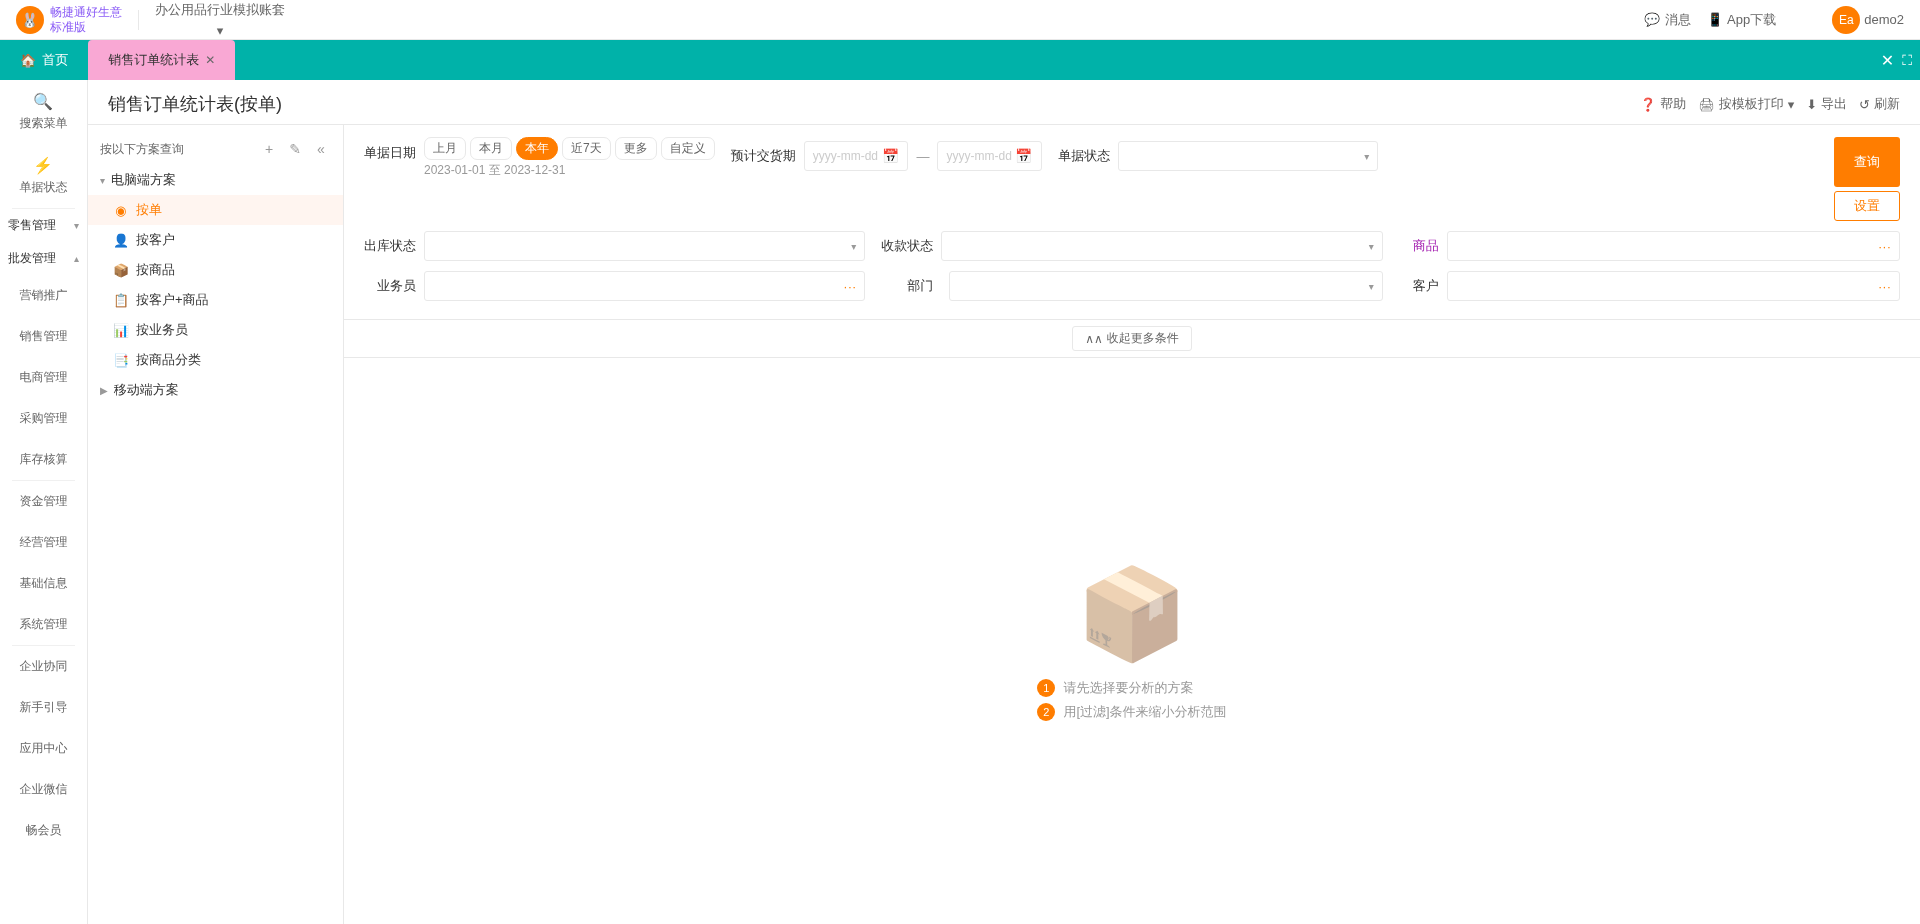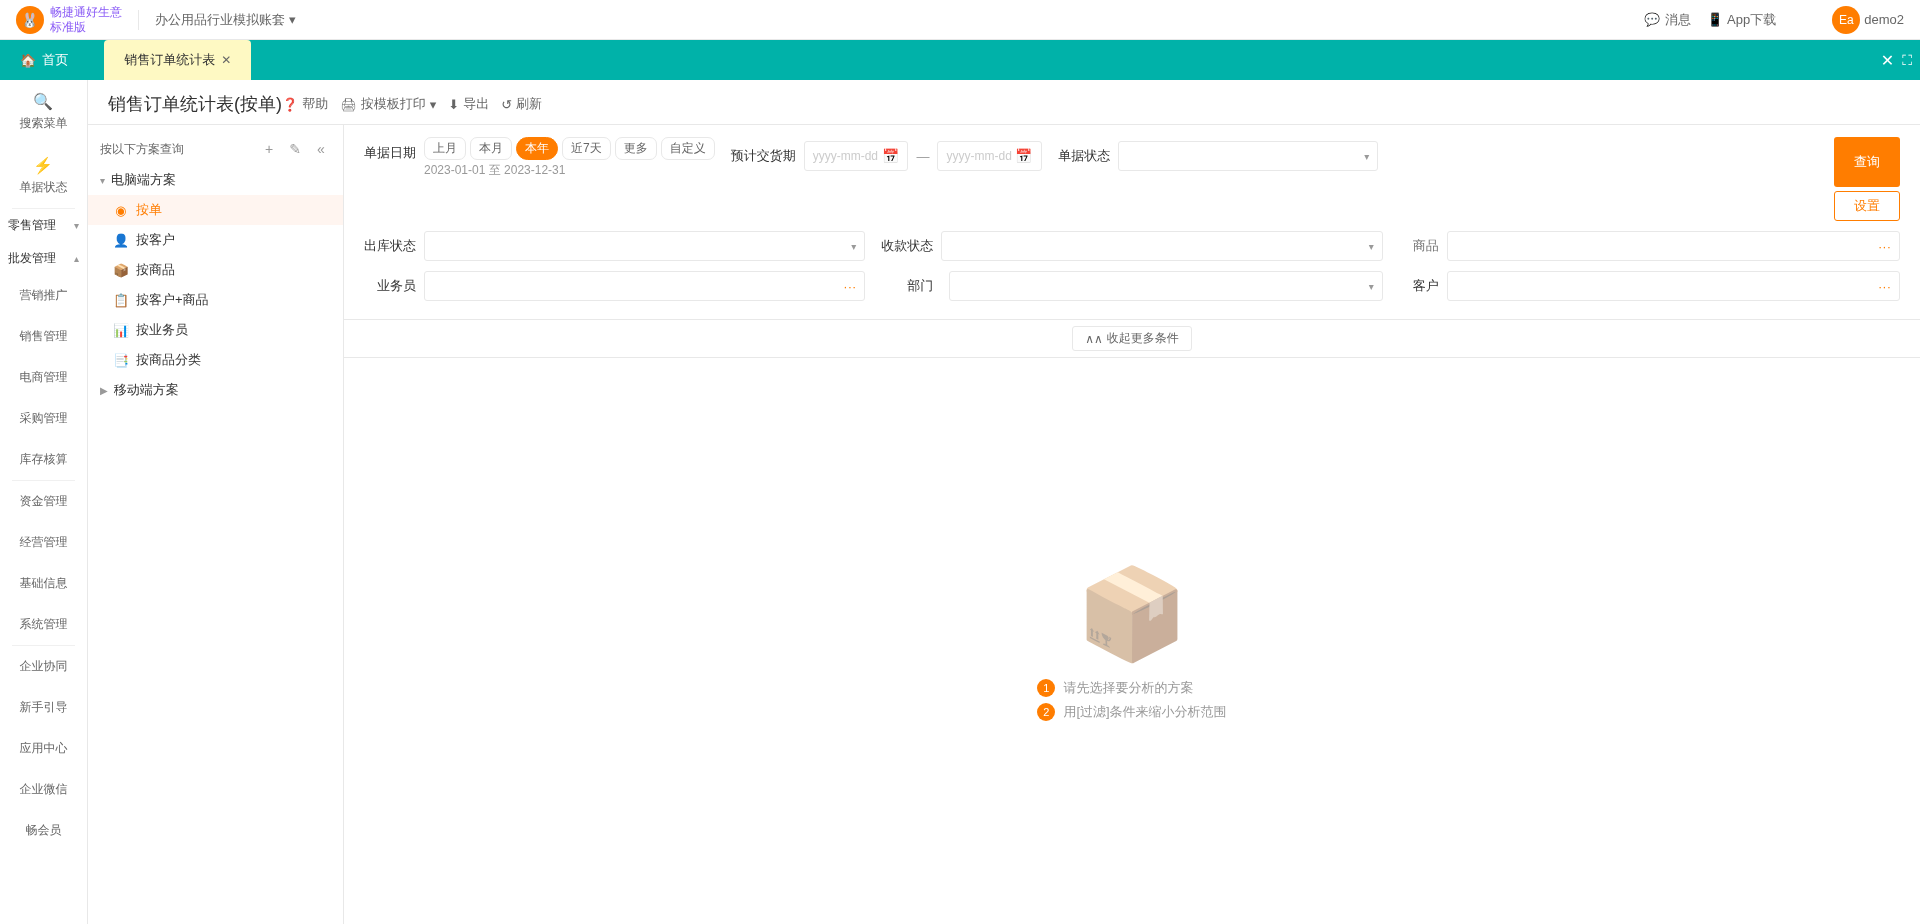--- a/index.html
+++ b/index.html
@@ -4,49 +4,49 @@
   <style>
     * { margin: 0; padding: 0; box-sizing: border-box; }
     body { font-family: 'Microsoft YaHei', sans-serif; font-size: 13px; background: #f5f5f5; color: #333; width: 1920px; height: 924px; overflow: hidden; display: flex; flex-direction: column; }
 
     
     .top-bar { height: 40px; background: #fff; display: flex; align-items: center; justify-content: space-between; padding: 0 16px; border-bottom: 1px solid #e8e8e8; flex-shrink: 0; }
     .top-bar-left { display: flex; align-items: center; gap: 8px; }
     .logo-area { display: flex; align-items: center; gap: 6px; }
     .logo-icon { width: 28px; height: 28px; background: #ff7d00; border-radius: 50%; display: flex; align-items: center; justify-content: center; color: white; font-size: 14px; font-weight: bold; }
     .logo-text { font-size: 12px; color: #8b5cf6; line-height: 1.2; }
-    .app-selector { display: flex; align-items: center; gap: 4px; color: #666; font-size: 13px; cursor: pointer; }
+    .app-selector { display: flex; align-items: center; gap: 4px; color: #666; font-size: 13px; cursor: pointer; flex-direction: column; }
     .top-bar-right { display: flex; align-items: center; gap: 16px; color: #666; font-size: 13px; }
     .top-bar-right-item { display: flex; align-items: center; gap: 4px; cursor: pointer; }
     .avatar { width: 28px; height: 28px; border-radius: 50%; background: #ff7d00; display: flex; align-items: center; justify-content: center; color: white; font-size: 12px; margin-left: 40px; }
 
     
     .tab-bar { height: 40px; background: #00b2a9; display: flex; align-items: center; padding: 0 0; flex-shrink: 0; }
     .tab-item { padding: 0 20px; height: 40px; display: flex; align-items: center; color: rgba(255,255,255,0.85); cursor: pointer; font-size: 13px; gap: 6px; }
-    .tab-item.active { background: #fef9c3; color: #333; border-radius: 4px 4px 0 0; margin-left: 16px; }
+    .tab-item.active { background: #f9a8d4; color: #333; border-radius: 4px 4px 0 0; }
     .tab-close { font-size: 12px; color: #666; cursor: pointer; }
     .tab-home { color: white; }
 
     
     .main-layout { display: flex; flex: 1; overflow: hidden; }
 
     
     .sidebar { width: 88px; background: #fff; border-right: 1px solid #e8e8e8; display: flex; flex-direction: column; overflow-y: auto; flex-shrink: 0; }
     .sidebar-item { padding: 12px 4px; text-align: center; cursor: pointer; font-size: 12px; color: #666; display: flex; flex-direction: column; align-items: center; gap: 2px; }
     .sidebar-item .icon { font-size: 16px; margin-bottom: 2px; }
     .sidebar-divider { height: 1px; background: #f0f0f0; margin: 0 12px; }
     .sidebar-group { padding: 8px 8px; display: flex; align-items: center; justify-content: space-between; cursor: pointer; }
     .sidebar-group-label { font-size: 12px; color: #333; font-weight: 500; }
     .sidebar-group-arrow { font-size: 10px; color: #999; }
 
     
     .content-area { flex: 1; display: flex; flex-direction: column; overflow: hidden; }
 
     
-    .page-header { padding: 12px 20px 8px; background: #fff; border-bottom: 1px solid #e8e8e8; display: flex; align-items: center; justify-content: flex-start; flex-shrink: 0; }
+    .page-header { padding: 12px 20px 8px; background: #fff; border-bottom: 1px solid #e8e8e8; display: flex; align-items: center; justify-content: space-between; flex-shrink: 0; }
     .page-title { font-size: 18px; font-weight: 500; color: #333; }
     .page-header-actions { display: flex; align-items: center; gap: 12px; }
     .header-action-btn { display: flex; align-items: center; gap: 4px; color: #666; font-size: 13px; cursor: pointer; }
 
     
     .inner-layout { display: flex; flex: 1; overflow: hidden; }
 
     
     .left-panel { width: 256px; background: #fff; border-right: 1px solid #e8e8e8; flex-shrink: 0; padding: 8px 0; overflow-y: auto; }
     .left-panel-header { display: flex; align-items: center; justify-content: space-between; padding: 6px 12px; font-size: 13px; color: #666; }
@@ -321,21 +321,21 @@
               </div>
             </div>
             <div style="display:flex;align-items:center;gap:8px;flex:1;">
               <span style="font-size:13px;color:#333;white-space:nowrap;min-width:52px;text-align:right;">收款状态</span>
               <div class="inline-select" style="flex:1;">
                 <span style="color:#ccc;font-size:12px;flex:1;"></span>
                 <span style="position:absolute;right:8px;color:#999;font-size:10px;">▾</span>
               </div>
             </div>
             <div style="display:flex;align-items:center;gap:8px;flex:1;">
-              <span style="font-size:13px;color:#737373;white-space:nowrap;min-width:40px;text-align:right;">商品</span>
+              <span style="font-size:13px;color:#a21caf;white-space:nowrap;min-width:40px;text-align:right;">商品</span>
               <div class="inline-input" style="flex:1;justify-content:flex-end;">
                 <span style="flex:1;"></span>
                 <span style="color:#ff7d00;font-size:13px;">···</span>
               </div>
             </div>
           </div>
 
           <div style="display:flex; align-items:center; gap:16px; margin-bottom:6px;">
             <div style="display:flex;align-items:center;gap:8px;flex:1;">
               <span style="font-size:13px;color:#333;white-space:nowrap;min-width:52px;text-align:right;">业务员</span>

